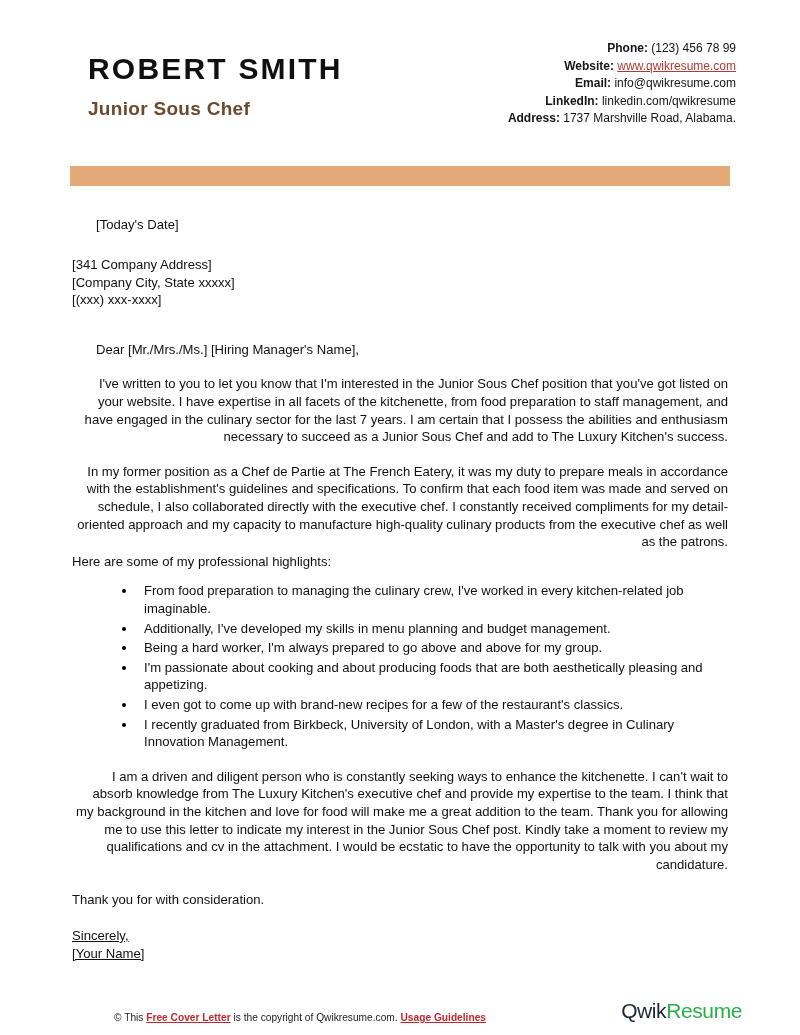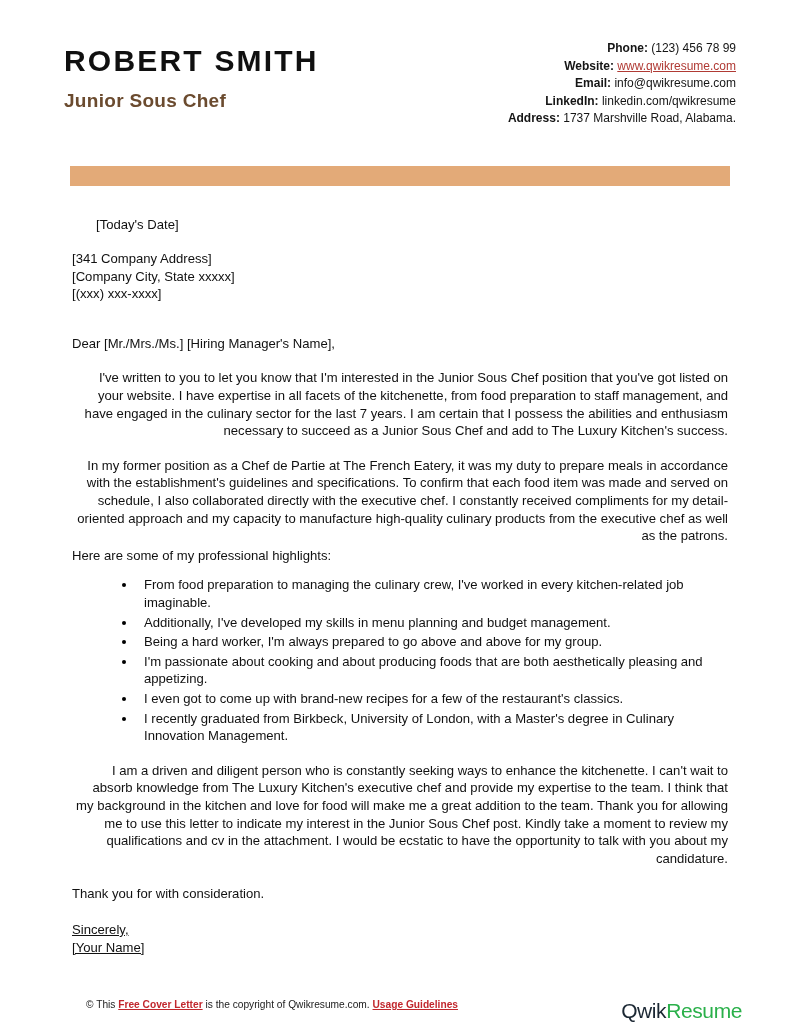--- a/index.html
+++ b/index.html
@@ -16,23 +16,23 @@
     width: 800px;
     height: 1035px;
     background: #ffffff;
     box-sizing: border-box;
     overflow: hidden;
   }
 
   
   .header {
     display: flex;
-    align-items: flex-start;
+    align-items: center;
     justify-content: space-between;
-    padding: 36px 64px 0 64px;
+    padding: 36px 64px 0 88px;
     box-sizing: border-box;
   }
   .identity {
     padding-top: 8px;
   }
   .full-name {
     font-size: 30px;
     font-weight: bold;
     letter-spacing: 2.2px;
     color: #101010;
@@ -83,28 +83,29 @@
   
   .letter {
     padding: 0 72px 0 72px;
     box-sizing: border-box;
     margin-top: 30px;
     font-size: 13.1px;
     line-height: 17.6px;
     color: #111111;
   }
   .date-line {
-    margin-bottom: 17px;
+    margin-bottom: 23px;
     padding-left: 24px;
   }
   .recipient-block div {
     line-height: 17.6px;
   }
   .salutation {
     margin-top: 32px;
+    margin-left: 24px;
   }
   .para {
     margin-top: 17px;
     text-align: right;
   }
   .highlights-intro {
     margin-top: 2px;
   }
   ul.highlights {
     margin: 12px 0 0 0;
@@ -138,23 +139,23 @@
     text-decoration: underline;
   }
 
   
   .footer {
     position: absolute;
     left: 0;
     right: 0;
     bottom: 12px;
     display: flex;
-    align-items: flex-start;
+    align-items: flex-end;
     justify-content: space-between;
-    padding: 0 58px 0 86px;
+    padding: 0 58px 0 114px;
     box-sizing: border-box;
   }
   .copyright {
     font-size: 10.2px;
     color: #222222;
     white-space: nowrap;
   }
   .copyright a,
   .copyright .flink {
     color: #c1272d;

